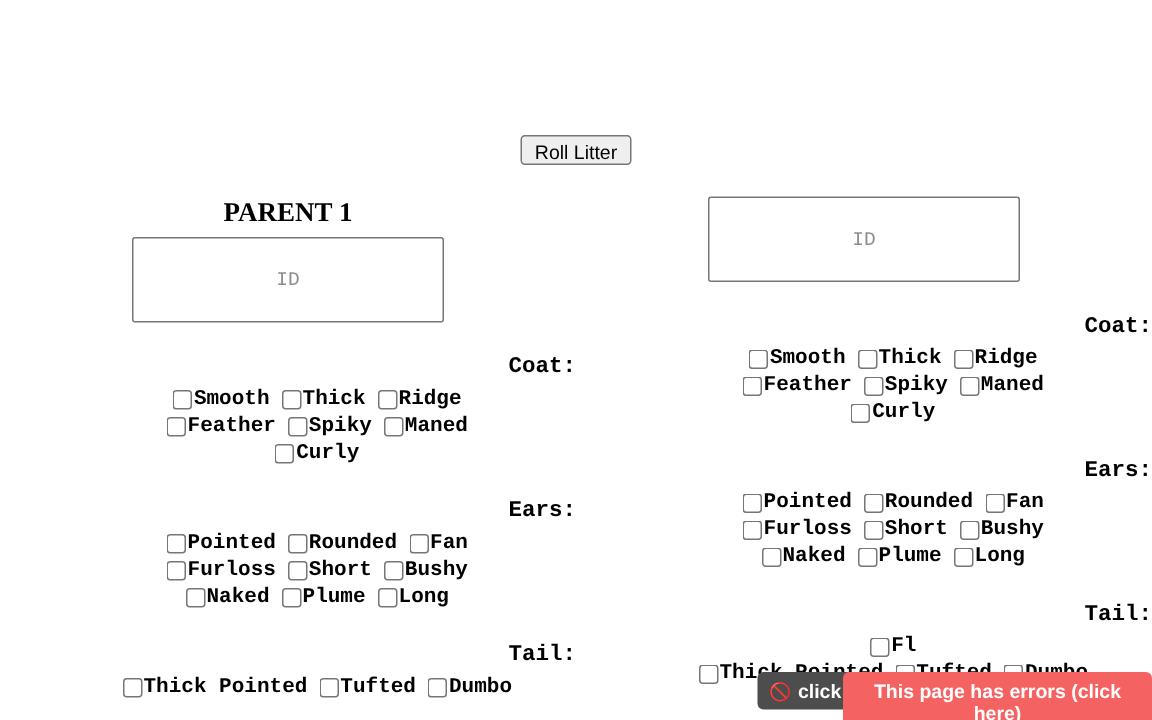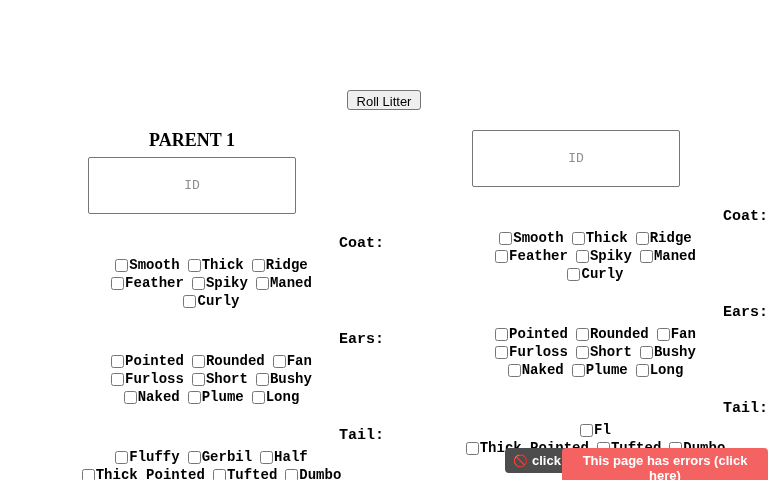--- a/index.html
+++ b/index.html
@@ -242,34 +242,20 @@
         <label class="opt">
             <input type="checkbox" style="">
             <span>Long</span>
           </label>
       </div>
 
       <div class="sect-title">Tail:</div>
       <div class="opts">
         <label class="opt">
             <input type="checkbox" style="">
-            <span>Fluffy</span>
-          </label>
-        <label class="opt">
-            <input type="checkbox" style="">
-            <span>Gerbil</span>
-          </label>
-        <label class="opt">
-            <input type="checkbox" style="">
-            <span>Half</span>
-          </label>
-      </div>
-      <div class="opts">
-        <label class="opt">
-            <input type="checkbox" style="">
             <span>Thick Pointed</span>
           </label>
         <label class="opt">
             <input type="checkbox" style="">
             <span>Tufted</span>
           </label>
         <label class="opt">
             <input type="checkbox" style="">
             <span>Dumbo</span>
           </label>

